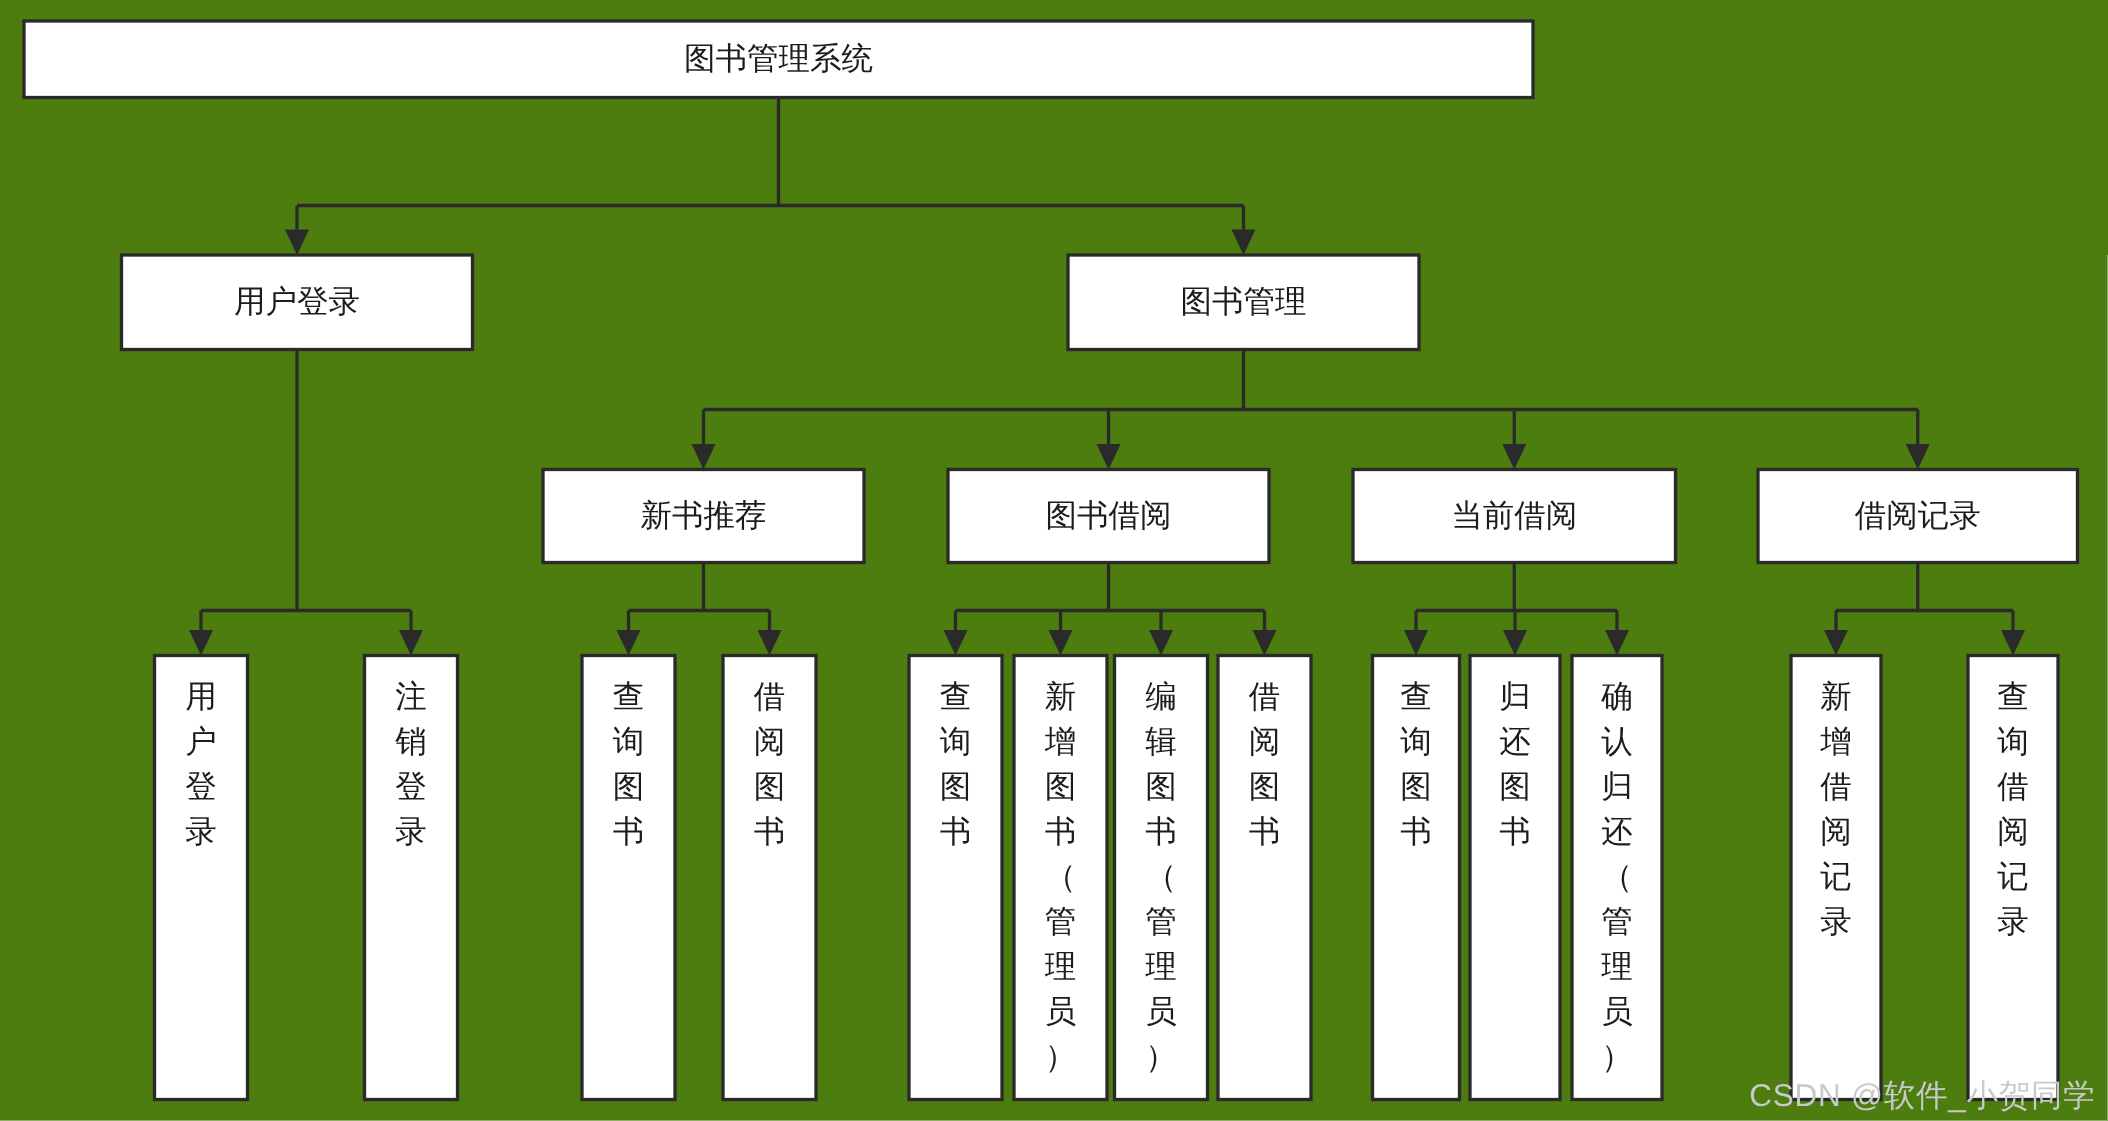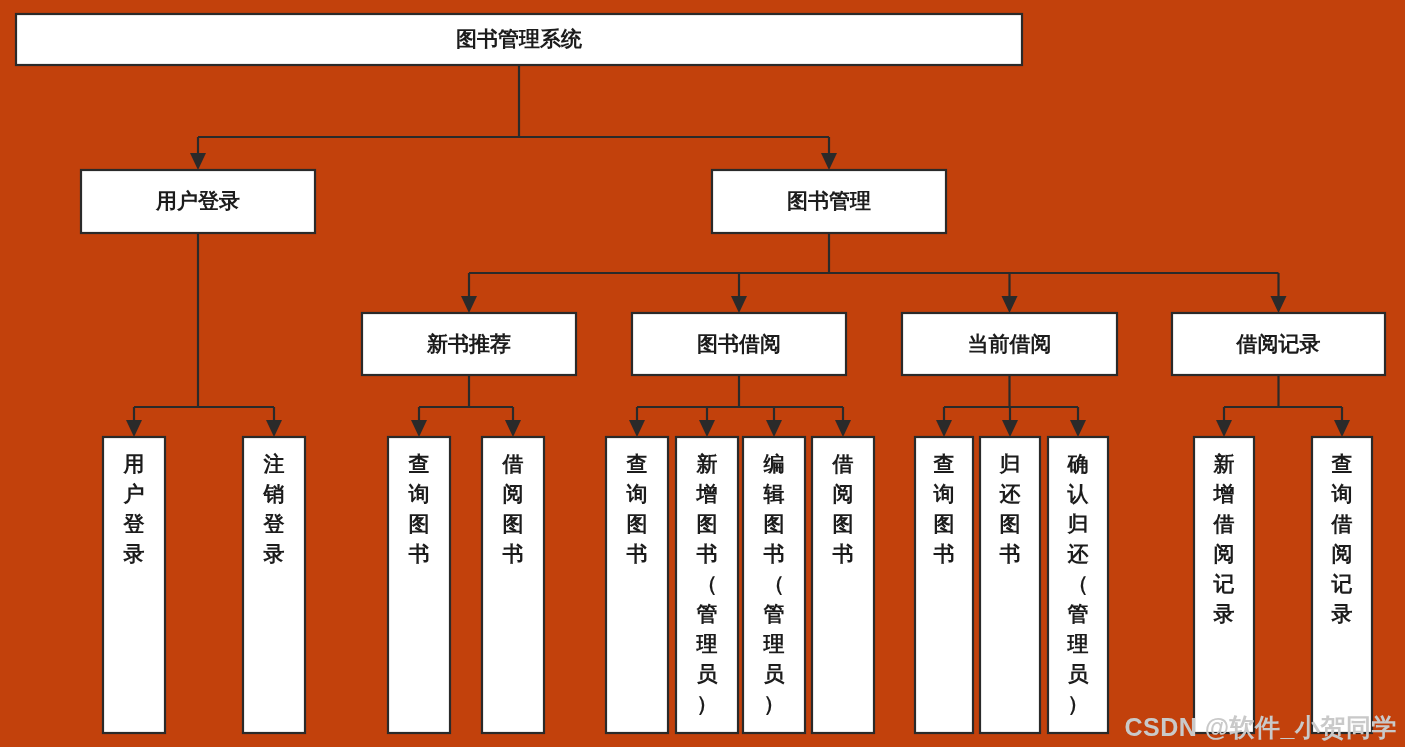--- a/index.html
+++ b/index.html
@@ -10,22 +10,21 @@
   body {
     width: 1405px;
     height: 747px;
     font-family: "Liberation Sans", "DejaVu Sans", sans-serif;
     overflow: hidden;
   }
   #diagram-root {
     position: relative;
     width: 1405px;
     height: 747px;
-    background: #c2410c;
-    font-weight: bold;
+    background: #4d7c0f;
   }
   svg.canvas {
     position: absolute;
     top: 0;
     left: 0;
     width: 1405px;
     height: 747px;
   }
   .node-box {
     fill: #ffffff;
@@ -53,21 +52,21 @@
     font-family: "Liberation Sans", "DejaVu Sans", sans-serif;
     font-size: 21px;
     fill: #1c1c1c;
     text-anchor: middle;
   }
   .watermark {
     position: absolute;
     right: 8px;
     bottom: 3px;
     font-family: "Liberation Sans", "DejaVu Sans", sans-serif;
-    font-size: 25px;
+    font-size: 21px;
     color: #c9c9c9;
     white-space: nowrap;
     letter-spacing: 0.5px;
   }
 </style>
 </head>
 <body>
 
 <div id="diagram-root">
   <svg class="canvas" id="diagram-svg" viewBox="0 0 1405 747" xmlns="http://www.w3.org/2000/svg">

